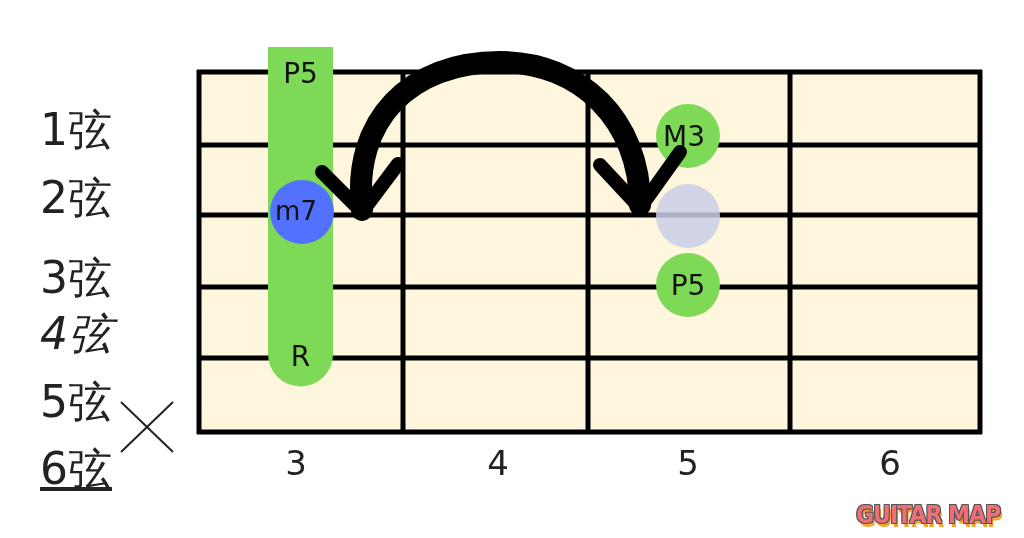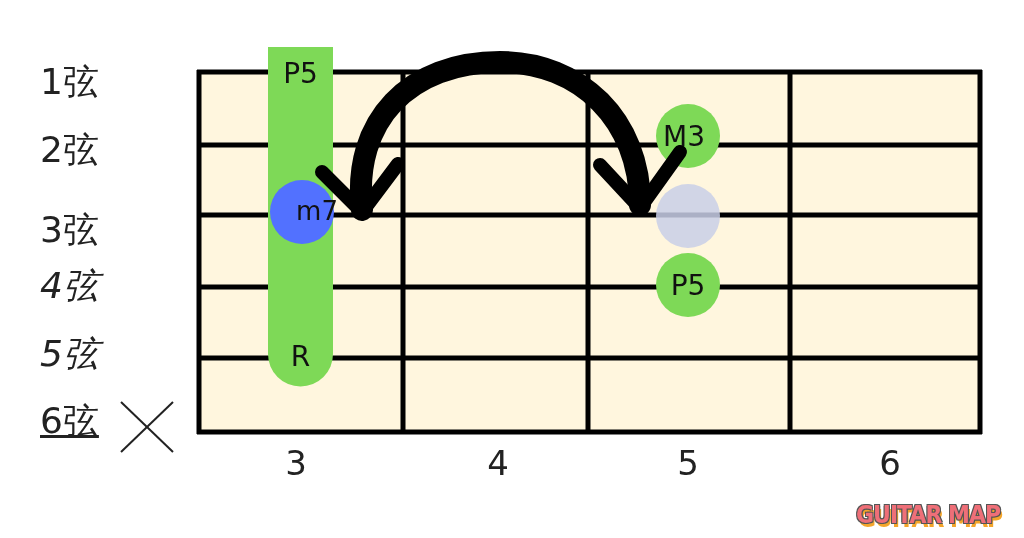--- a/index.html
+++ b/index.html
@@ -1,35 +1,35 @@
 <!DOCTYPE html>
 <html><head>
 <meta charset="utf-8">
 <style>
   html, body { margin: 0; padding: 0; background: #ffffff; }
   body { width: 1024px; height: 538px; position: relative; overflow: hidden;
          font-family: "DejaVu Sans", sans-serif; }
-  .string-label { position: absolute; left: 40px; font-size: 36px; color: #222;
-                  font-family: "DejaVu Sans", sans-serif; line-height: 1; }
+  .string-label { position: absolute; left: 40px; font-size: 44px; color: #222;
+                  font-family: "DejaVu Sans", sans-serif; line-height: 1; margin-top: 44px; }
   .fret-label { position: absolute; top: 446px; font-size: 34px; color: #222;
                 font-family: "DejaVu Sans", sans-serif; width: 60px; text-align: center; line-height: 1; }
   svg { position: absolute; left: 0; top: 0; }
   .logo { position: absolute; left: 856px; top: 502px; font-family: "DejaVu Sans", sans-serif;
           font-weight: bold; font-size: 22px; letter-spacing: -1px; color: #ef6f78;
           text-shadow: -1px -1px 0 #555, 1px -1px 0 #555, -1px 1px 0 #555, 1px 1px 0 #555, 2px 3px 0 #f4a52a;
           transform: scaleY(1.15); }
 </style>
 </head>
 <body>
 
 <div class="string-label" style="top:64px;">1弦</div>
 <div class="string-label" style="top:132px;">2弦</div>
 <div class="string-label" style="top:212px;">3弦</div>
 <div class="string-label" style="top:268px;font-style:italic;">4弦</div>
-<div class="string-label" style="top:336px;font-style:italic;">5弦</div>
+<div class="string-label" style="top:336px;">5弦</div>
 <div class="string-label" style="top:403px;text-decoration:underline;">6弦</div>
 
 <svg width="1024" height="538" viewBox="0 0 1024 538">
 
   <rect x="199" y="72" width="781" height="360" fill="#fff6de"></rect>
 
   <g stroke="#222" stroke-width="2">
     <line x1="121" y1="402" x2="173" y2="452"></line>
     <line x1="173" y1="402" x2="121" y2="452"></line>
   </g>
@@ -60,21 +60,21 @@
   <circle cx="688" cy="285" r="32" fill="#7ed957"></circle>
 
   <g fill="none" stroke="#000" stroke-linecap="round" stroke-linejoin="round">
     <path d="M362 210 C352 120 410 62 500 62 C580 62 640 120 640 205" stroke-width="22"></path>
     <path d="M322 172 L362 212 L398 164" stroke-width="14"></path>
     <path d="M600 165 L640 208 L680 152" stroke-width="14"></path>
   </g>
 </svg>
 
 <div style="position:absolute; left:268px; top:57px; width:65px; text-align:center; font-size:28px; color:#111;">P5</div>
-<div style="position:absolute; left:270px; top:196px; width:52px; text-align:center; font-size:26px; color:#111;padding-left:21px;">m7</div>
+<div style="position:absolute; left:270px; top:196px; width:52px; text-align:center; font-size:26px; color:#111;">m7</div>
 <div style="position:absolute; left:268px; top:340px; width:65px; text-align:center; font-size:28px; color:#111;">R</div>
 <div style="position:absolute; left:656px; top:120px; width:56px; text-align:center; font-size:28px; color:#111;">M3</div>
 <div style="position:absolute; left:656px; top:269px; width:64px; text-align:center; font-size:28px; color:#111;">P5</div>
 
 <div class="fret-label" style="left:266px;">3</div>
 <div class="fret-label" style="left:468px;">4</div>
 <div class="fret-label" style="left:658px;">5</div>
 <div class="fret-label" style="left:860px;">6</div>
 
 <div class="logo">GUITAR MAP</div>

